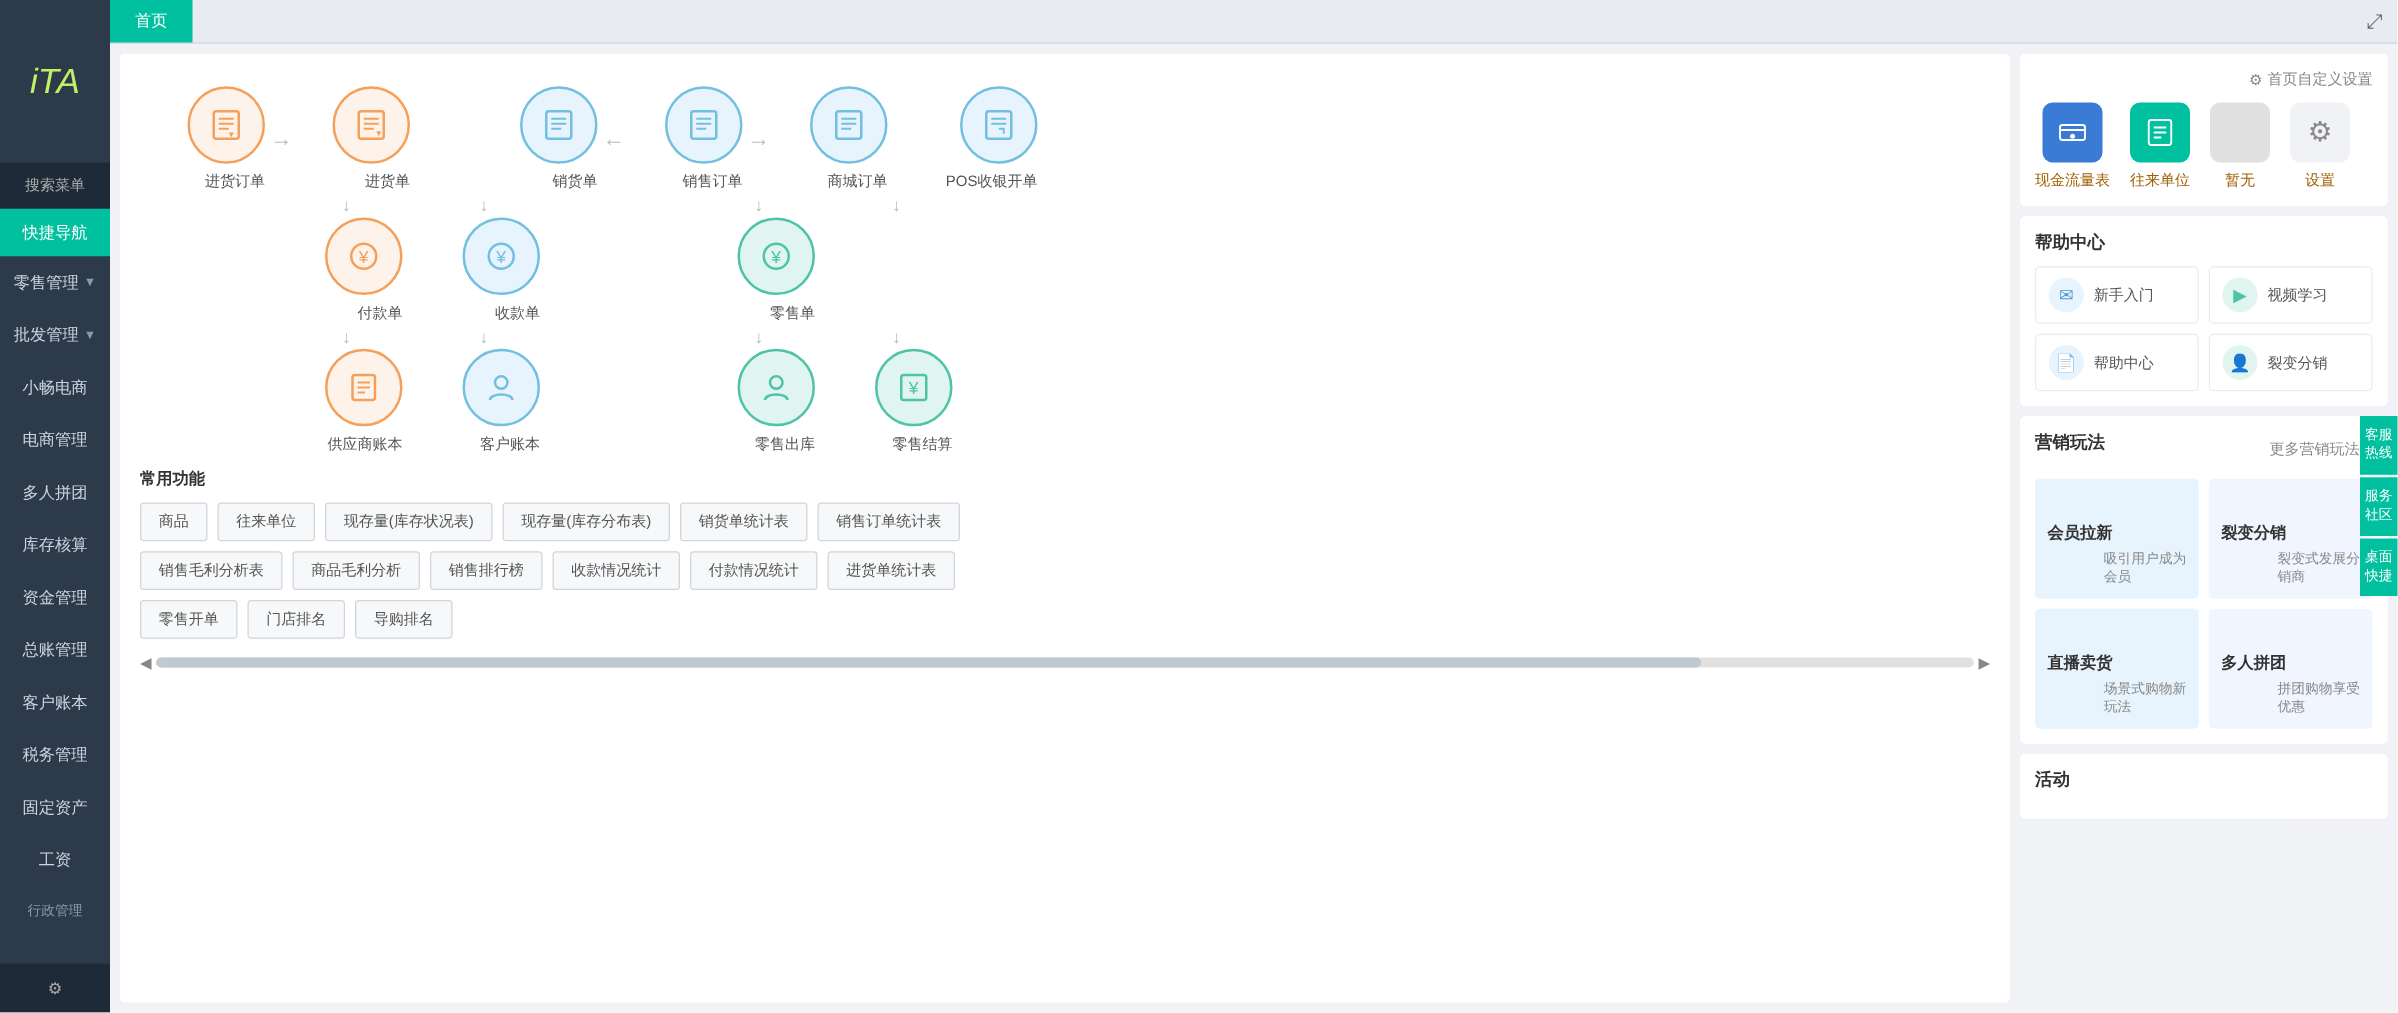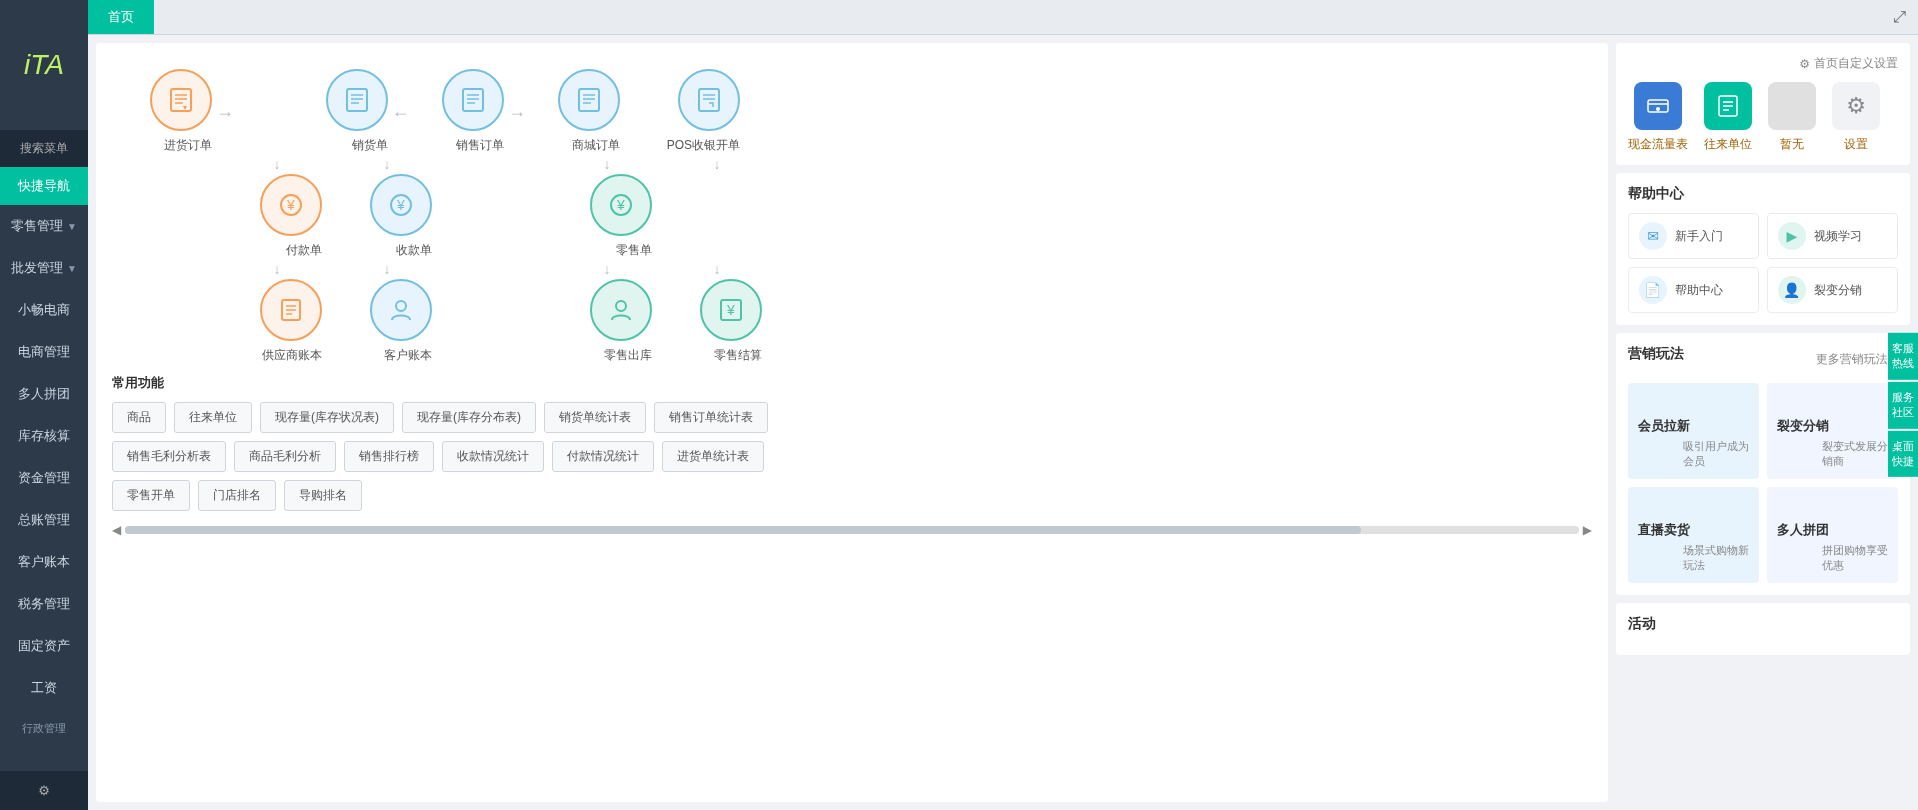--- a/index.html
+++ b/index.html
@@ -447,20 +447,32 @@
                   <line x1="8" y1="13" x2="20" y2="13" stroke="#f5a05a" stroke-width="1.5"></line>
                   <line x1="8" y1="17" x2="16" y2="17" stroke="#f5a05a" stroke-width="1.5"></line>
                   <path d="M16 20 L20 20 L18 24 Z" fill="#f5a05a"></path>
                 </svg>
               </div>
               <span class="flow-label">进货订单</span>
             </div>
 
             <div class="dashed-arrow">→</div>
 
+            <div class="flow-node">
+              <div class="flow-circle orange">
+                <svg width="28" height="28" viewBox="0 0 28 28" fill="none">
+                  <rect x="4" y="3" width="20" height="22" rx="2" stroke="#f5a05a" stroke-width="2" fill="none"></rect>
+                  <line x1="8" y1="9" x2="20" y2="9" stroke="#f5a05a" stroke-width="1.5"></line>
+                  <line x1="8" y1="13" x2="20" y2="13" stroke="#f5a05a" stroke-width="1.5"></line>
+                  <line x1="8" y1="17" x2="16" y2="17" stroke="#f5a05a" stroke-width="1.5"></line>
+                  <path d="M18 19 L22 19 L20 23 Z" fill="#f5a05a"></path>
+                </svg>
+              </div>
+              <span class="flow-label">进货单</span>
+            </div>
 
             <div style="width:60px;"></div>
 
             <div class="flow-node">
               <div class="flow-circle blue">
                 <svg width="28" height="28" viewBox="0 0 28 28" fill="none">
                   <rect x="4" y="3" width="20" height="22" rx="2" stroke="#72bfe0" stroke-width="2" fill="none"></rect>
                   <line x1="8" y1="9" x2="20" y2="9" stroke="#72bfe0" stroke-width="1.5"></line>
                   <line x1="8" y1="13" x2="20" y2="13" stroke="#72bfe0" stroke-width="1.5"></line>
                   <line x1="8" y1="17" x2="16" y2="17" stroke="#72bfe0" stroke-width="1.5"></line>

